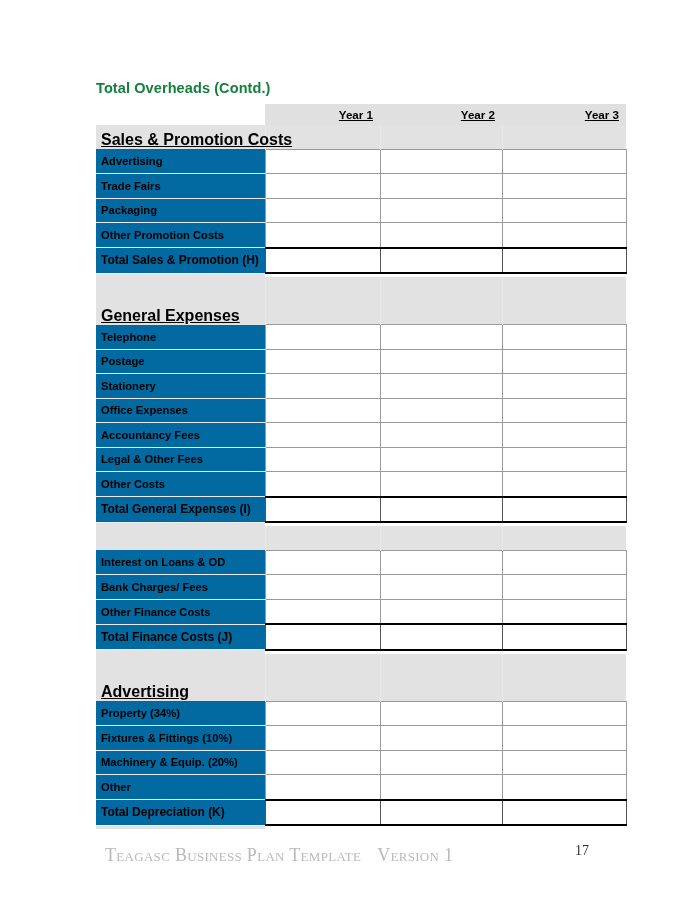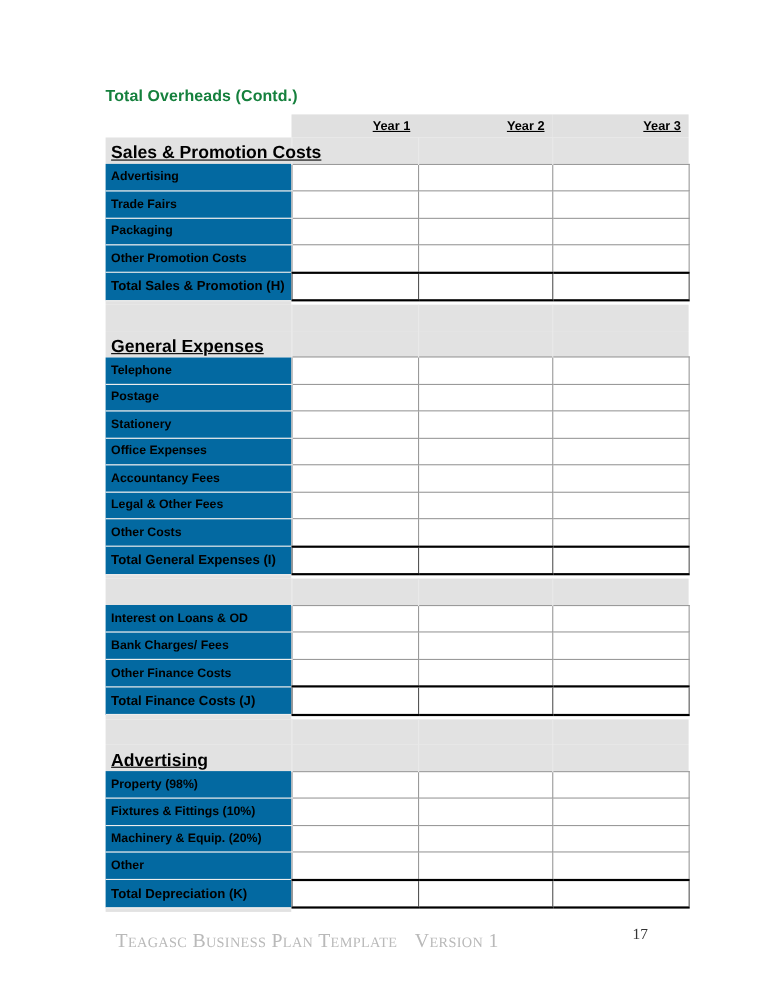--- a/index.html
+++ b/index.html
@@ -345,21 +345,21 @@
         <td class="band sep"></td>
       </tr>
 
       <tr>
         <td class="lbl sect"><span>Advertising</span></td>
         <td class="band sep"></td>
         <td class="band sep"></td>
         <td class="band sep"></td>
       </tr>
       <tr>
-        <td class="lbl">Property (98%)</td>
+        <td class="lbl">Property (34%)</td>
         <td class="cell first"></td>
         <td class="cell first"></td>
         <td class="cell first"></td>
       </tr>
       <tr>
         <td class="lbl">Fixtures &amp; Fittings (10%)</td>
         <td class="cell"></td>
         <td class="cell"></td>
         <td class="cell"></td>
       </tr>

